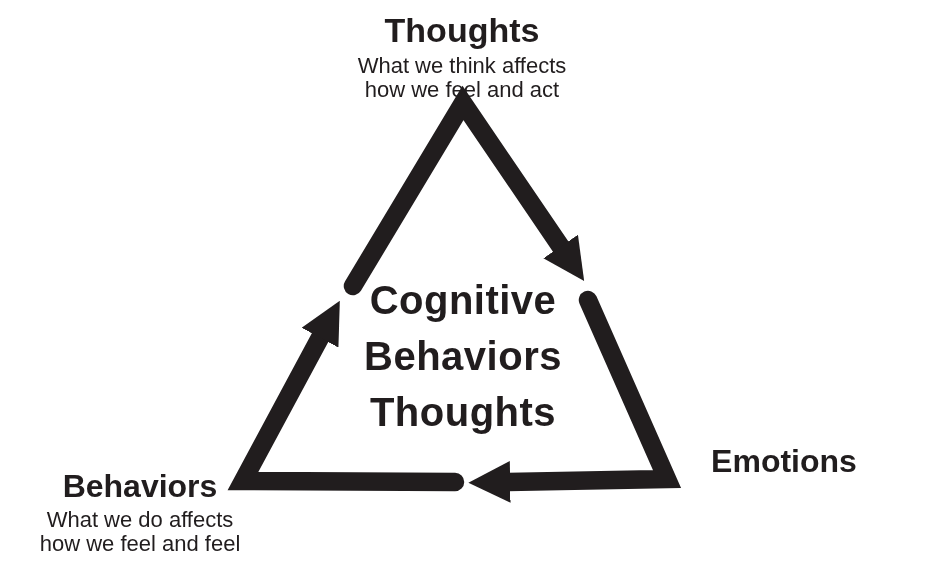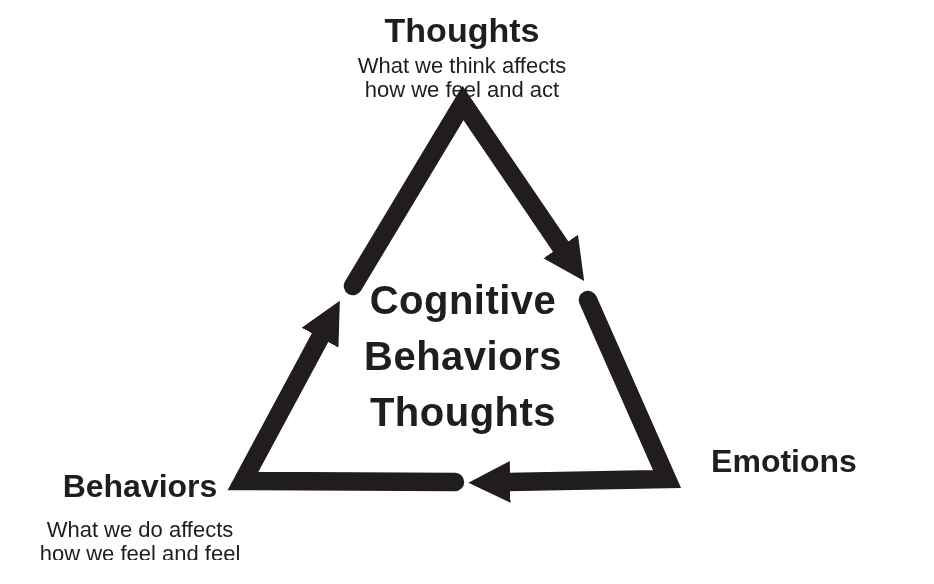--- a/index.html
+++ b/index.html
@@ -23,21 +23,21 @@
   }
   .node { position: absolute; text-align: center; }
   .node-title { font-weight: bold; white-space: nowrap; }
   .node-desc { font-weight: normal; font-size: 22px; line-height: 24px; white-space: nowrap; }
   .node-thoughts { left: 292px; top: 10px; width: 340px; }
   .node-thoughts .node-title { font-size: 34px; line-height: 40px; }
   .node-thoughts .node-desc { margin-top: 4px; }
   .node-behaviors { left: 0px; top: 468px; width: 280px; }
   .node-emotions  { left: 644px; top: 443px; width: 280px; }
   .node-behaviors .node-title, .node-emotions .node-title { font-size: 32px; line-height: 36px; }
-  .node-behaviors .node-desc, .node-emotions .node-desc { margin-top: 14px; }
+  .node-behaviors .node-desc, .node-emotions .node-desc { margin-top: 4px; }
   .center-label {
     position: absolute;
     left: 288px; top: 272px; width: 350px;
     text-align: center;
     font-weight: bold;
     font-size: 40px;
     line-height: 56px;
     letter-spacing: 0.5px;
     white-space: nowrap;
   }

